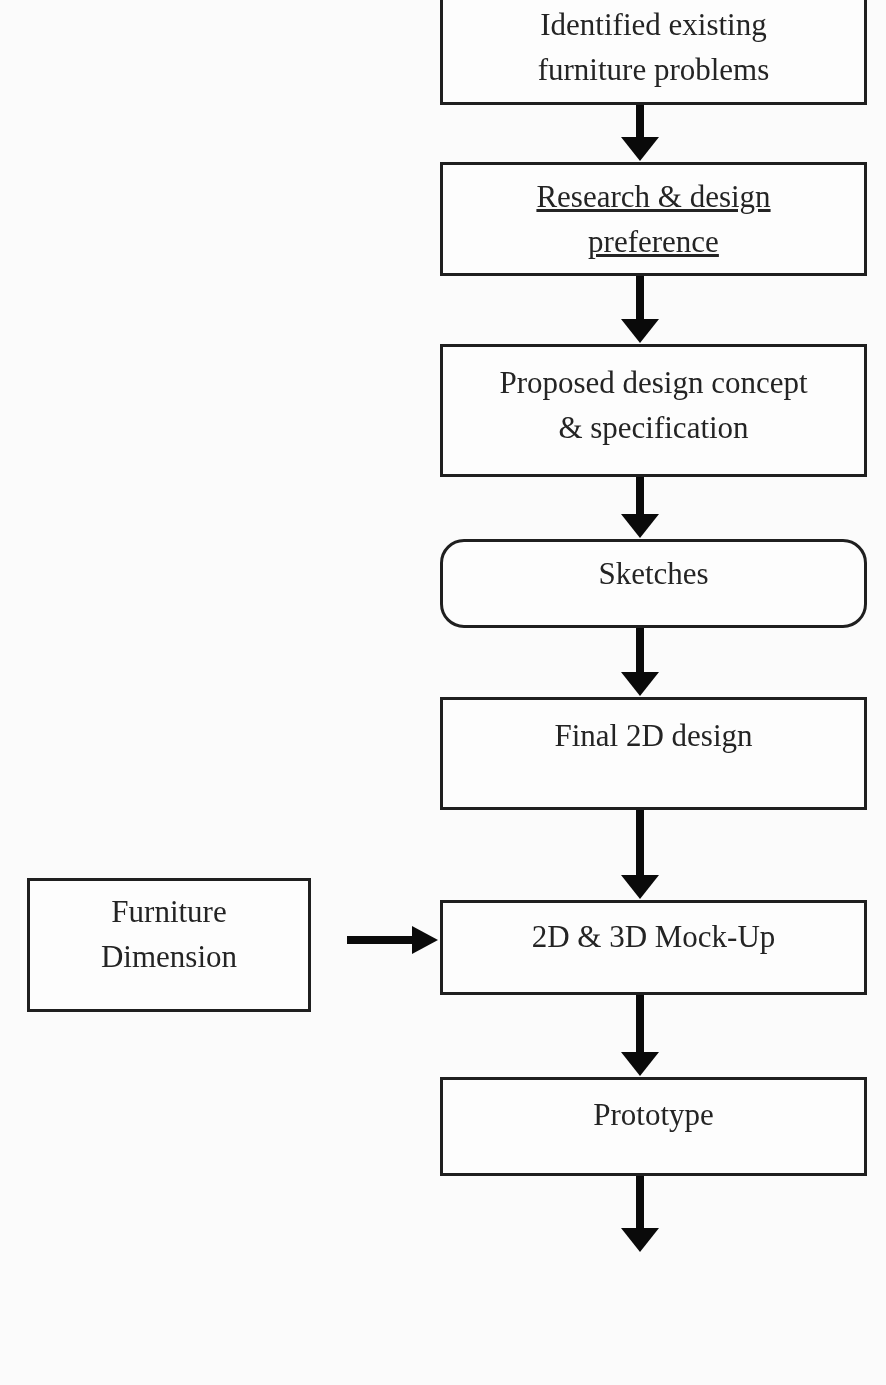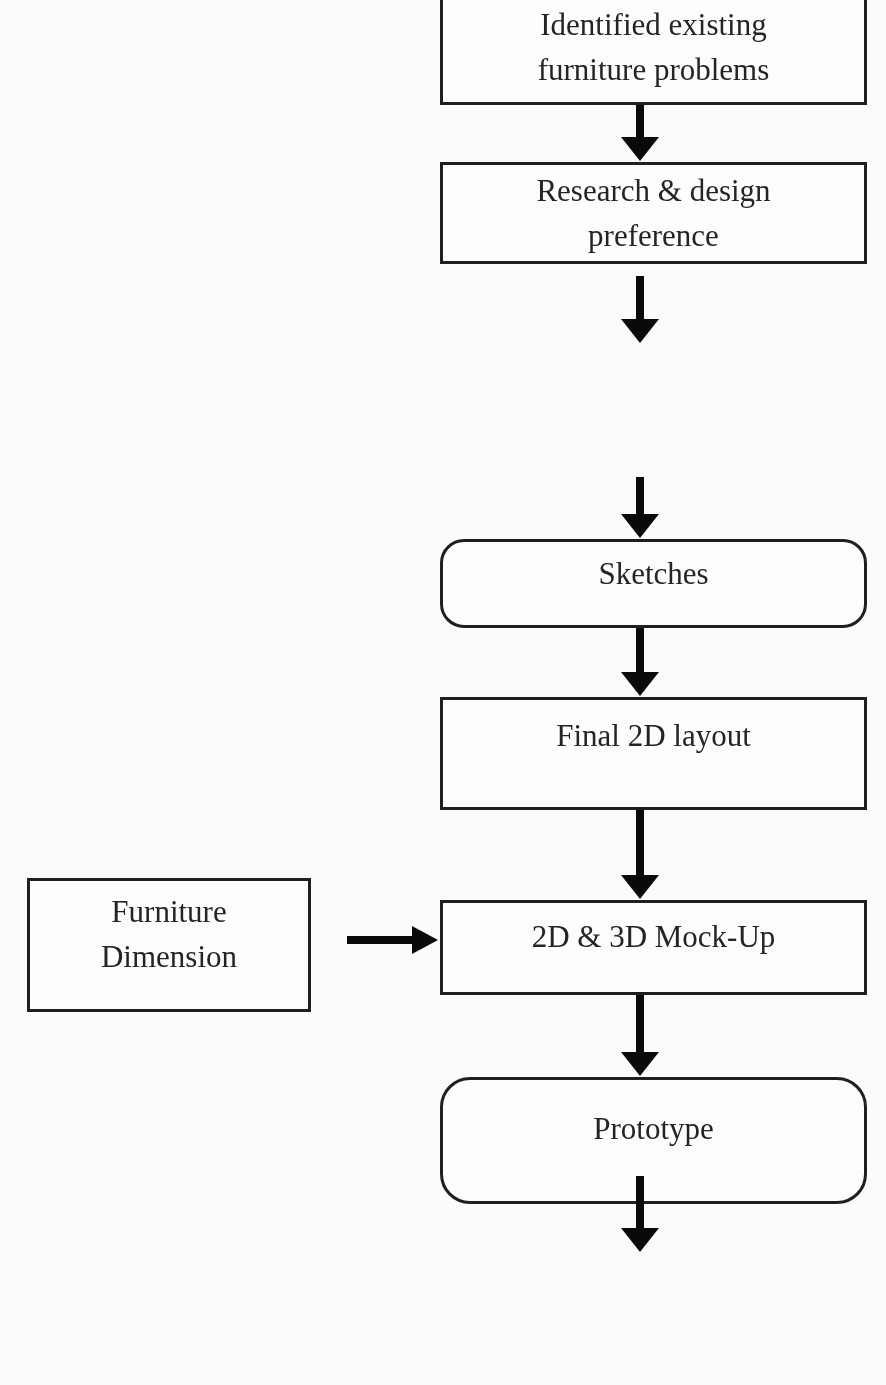--- a/index.html
+++ b/index.html
@@ -20,26 +20,26 @@
     display: flex;
     align-items: center;
     justify-content: center;
     text-align: center;
     font-size: 31px;
     line-height: 45px;
     white-space: pre-line;
   }
   .main-col { left: 440px; width: 427px; }
   .n1 { top: -12px;  height: 117px; }
-  .n2 { top: 162px;  height: 102px; }
+  .n2 { top: 162px;  height: 114px; text-decoration: underline; }
   .n3 { top: 344px;  height: 133px; padding-bottom: 12px; }
   .n4 { top: 539px;  height: 89px;  padding-bottom: 20px; border-radius: 24px; }
   .n5 { top: 697px;  height: 113px; padding-bottom: 36px; }
   .n6 { top: 900px;  height: 95px;  padding-bottom: 22px; }
-  .n7 { top: 1077px; height: 127px;  padding-bottom: 24px; border-radius: 30px; }
+  .n7 { top: 1077px; height: 99px;  padding-bottom: 24px; }
   .n8 { top: 1253px; height: 96px;  padding-bottom: 26px; }
   .side-box { left: 27px; top: 878px; width: 284px; height: 134px; padding-bottom: 22px; }
 
   .varrow {
     position: absolute;
     width: 38px;
     display: flex;
     flex-direction: column;
     align-items: center;
   }
@@ -88,34 +88,36 @@
   </div>
 
   <div class="node main-col n2">Research &amp; design
 preference</div>
 
   <div class="varrow va a2">
     <div class="shaft"></div>
     <div class="head"></div>
   </div>
 
+  <div class="node main-col n3">Proposed design concept
+&amp; specification</div>
 
   <div class="varrow va a3">
     <div class="shaft"></div>
     <div class="head"></div>
   </div>
 
   <div class="node main-col n4">Sketches</div>
 
   <div class="varrow va a4">
     <div class="shaft"></div>
     <div class="head"></div>
   </div>
 
-  <div class="node main-col n5">Final 2D layout</div>
+  <div class="node main-col n5">Final 2D design</div>
 
   <div class="varrow va a5">
     <div class="shaft"></div>
     <div class="head"></div>
   </div>
 
   <div class="node side-box">Furniture
 Dimension</div>
 
   <div class="harrow">

